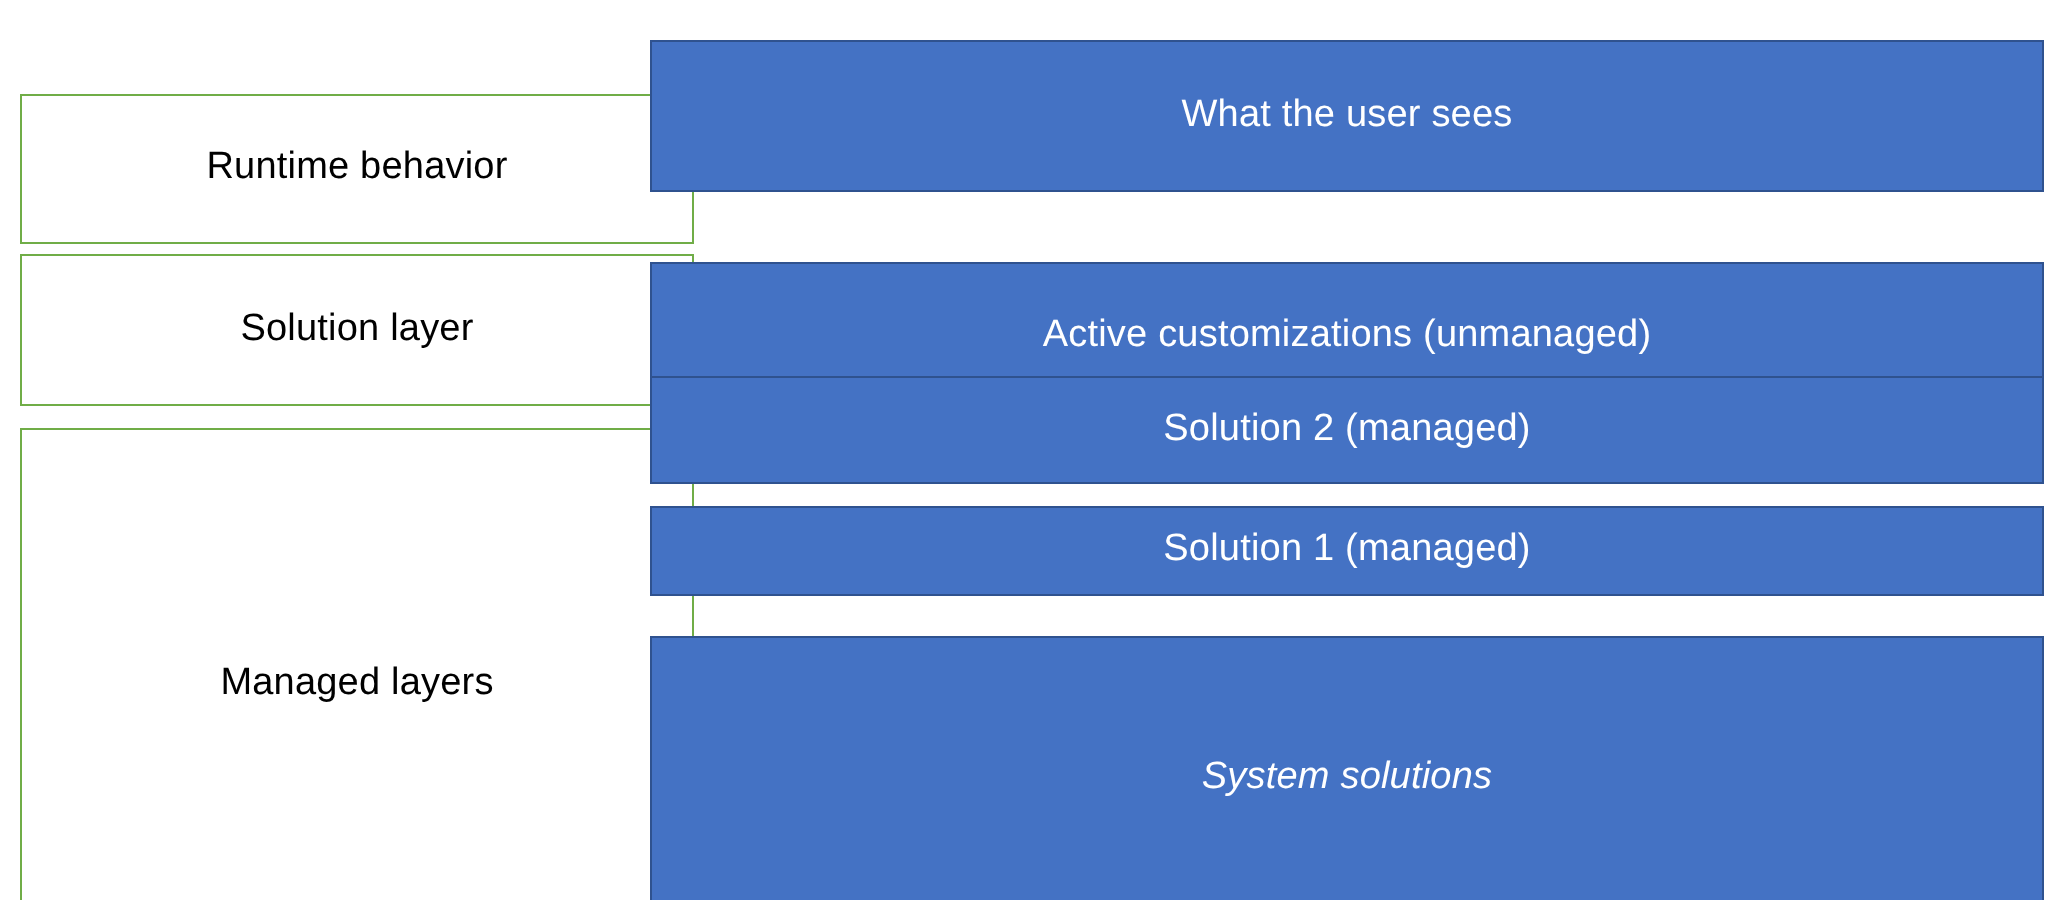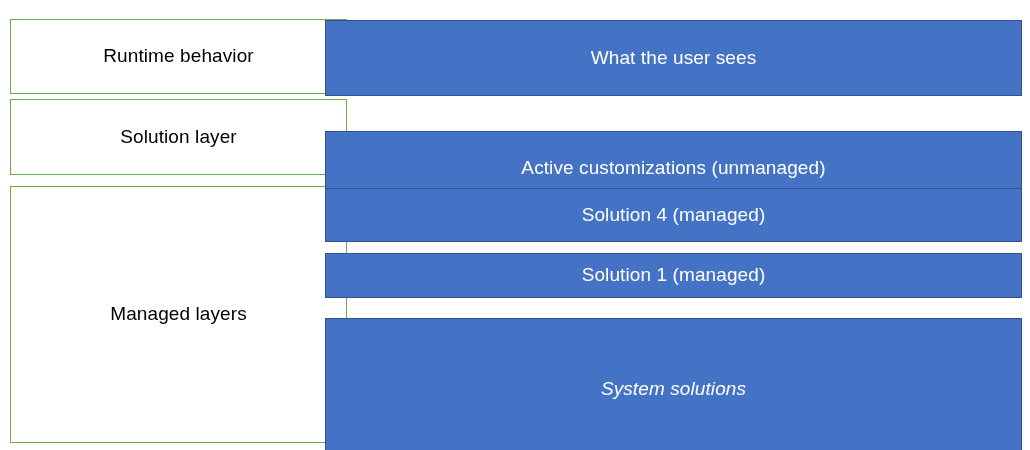--- a/index.html
+++ b/index.html
@@ -25,20 +25,21 @@
     font-size: 19px;
     line-height: 1.2;
     letter-spacing: 0.1px;
   }
   .label-box {
     background: var(--label-fill, #ffffff);
     border: 1px solid var(--label-border, #70AD47);
     color: var(--label-text, #000000);
     left: 10px;
     width: 337px;
+    margin-top: 28px;
   }
   .layer-box {
     background: var(--layer-fill, #4472C4);
     border: 1px solid var(--layer-border, #2F528F);
     color: var(--layer-text, #ffffff);
     left: 325px;
     width: 697px;
   }
   
   .label-box.pos-0 { top: 19px;  height: 75px; }
@@ -70,21 +71,21 @@
 
   <div class="box layer-box pos-0">
     <span>What the user sees</span>
   </div>
 
   <div class="box layer-box pos-1">
     <span>Active customizations (unmanaged)</span>
   </div>
 
   <div class="box layer-box pos-2">
-    <span>Solution 4 (managed)</span>
+    <span>Solution 2 (managed)</span>
   </div>
 
   <div class="box layer-box pos-3">
     <span>Solution 1 (managed)</span>
   </div>
 
   <div class="box layer-box pos-4">
     <span>System solutions</span>
   </div>
 

